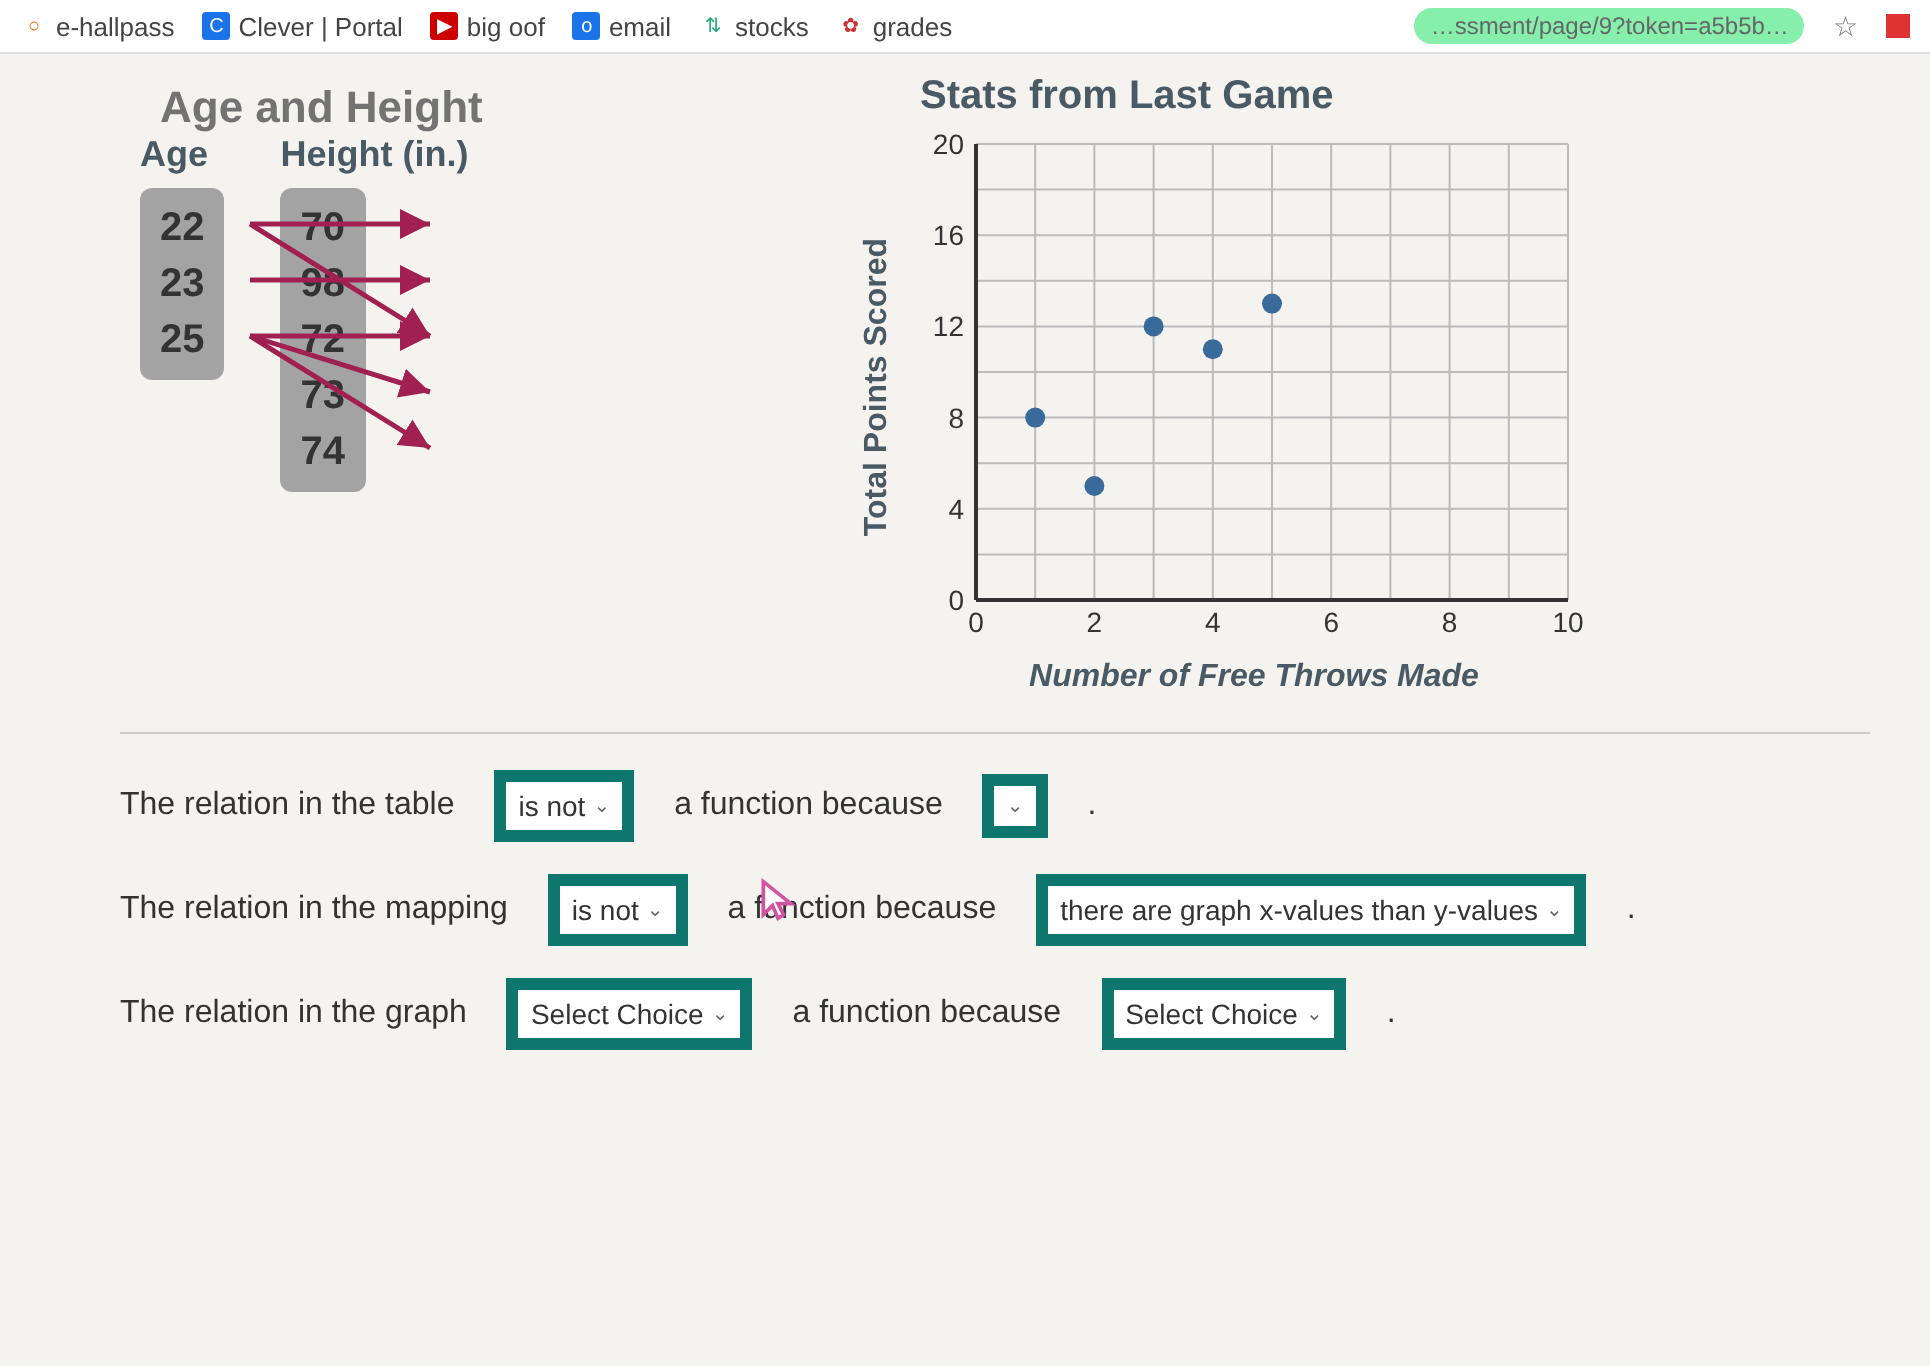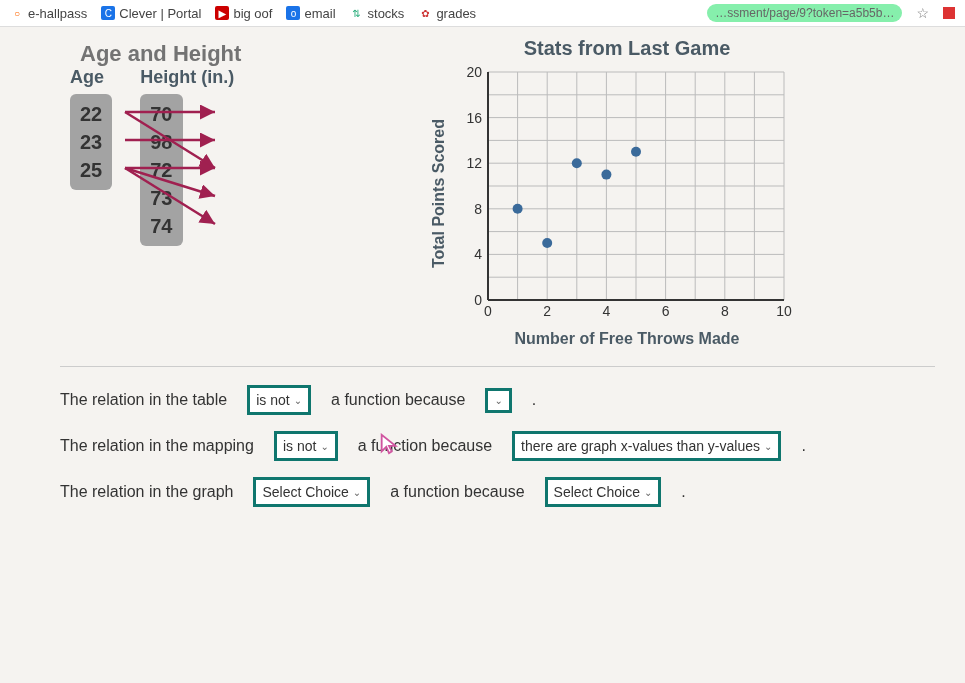--- a/index.html
+++ b/index.html
@@ -21,29 +21,29 @@
   .mapping { width:340px; }
   .map-title { font-size:22px; font-weight:bold; color:#737373; margin:4px 0 0 20px; }
   .map-cols { display:flex; gap:28px; margin-left:10px; position:relative; }
   .col-label { font-size:18px; font-weight:bold; color:#4a5a65; margin-bottom:6px; }
   .bubble { background:#a3a3a3; border-radius:6px; padding:6px 10px; display:inline-block; }
   .bubble div { font-size:20px; font-weight:bold; color:#333; line-height:1.4; }
   .arrows-svg { position:absolute; top:0; left:0; pointer-events:none; }
   
   
   .chart-wrap { }
-  .chart-title { font-size:20px; font-weight:bold; color:#4a5a65; text-align:center; margin:0 0 4px 30px; }
+  .chart-title { font-size:20px; font-weight:bold; color:#4a5a65; text-align:left; margin:0 0 4px 30px; }
   .chart-body { display:flex; align-items:center; }
   .ylabel { writing-mode:vertical-rl; transform:rotate(180deg); font-size:16px; font-weight:bold; color:#4a5a65; margin-right:6px; }
-  .xlabel { font-size:16px; font-weight:bold; color:#4a5a65; text-align:center; margin:6px 0 0 30px; }
+  .xlabel { font-size:16px; font-weight:bold; color:#4a5a65; text-align:center; margin:6px 0 0 30px;font-style:italic; }
   
   
   hr.sep { margin:18px 0; border:none; border-top:1px solid #ccc; }
   .qline { margin:16px 0; font-size:16px; display:flex; align-items:center; flex-wrap:wrap; gap:20px; }
-  .sel { border:3px solid #0f766e; background:#fff; padding:4px 6px; font-size:14px; display:inline-flex; align-items:center; gap:4px; }
+  .sel { border:6px solid #0f766e; background:#fff; padding:4px 6px; font-size:14px; display:inline-flex; align-items:center; gap:4px; }
   .chev { font-size:10px; color:#666; }
   
   .cursor { position:absolute; width:22px; height:22px; }
 </style>
 </head>
 <body>
 
 <div class="chrome" id="bm-bar">
 
   <span class="bm">

